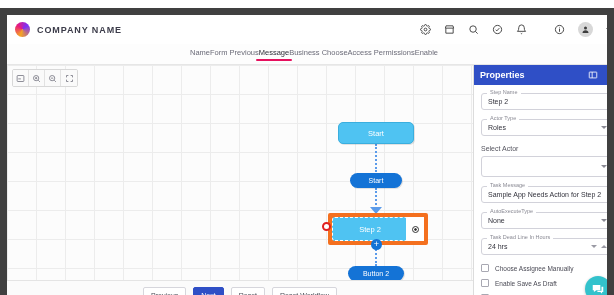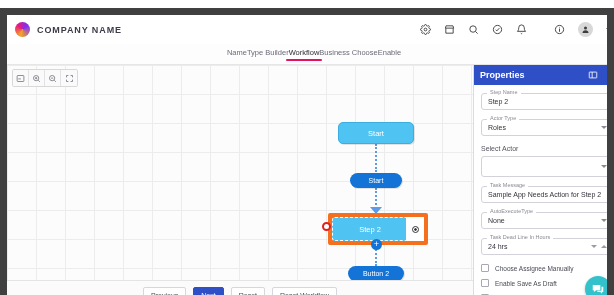--- a/index.html
+++ b/index.html
@@ -269,23 +269,24 @@
           <circle cx="12" cy="8" r="4"></circle>
             <path d="M4 21c0-4.4 3.6-7 8-7s8 2.6 8 7z"></path>
         </svg>
       </span>
       <span class="caret-sm"></span>
     </div>
   </div>
 
   <div class="tabstrip">
     <div class="tab">Name</div>
-    <div class="tab">Type Builder</div>
-    <div class="tab active">Workflow</div>
+    <div class="tab">Form Previous</div>
+    <div class="tab active">Message</div>
     <div class="tab">Business Choose</div>
+    <div class="tab">Access Permissions</div>
     <div class="tab">Enable</div>
   </div>
 
   <div class="canvas">
 
     <div class="canvas-toolbar">
       <div class="ctbtn">
         <svg width="9" height="9" viewBox="0 0 24 24" fill="none" stroke="#6b6b78" stroke-width="2">
           <rect x="3" y="4" width="18" height="16" rx="2"></rect>
             <path d="M6 13h7"></path>

